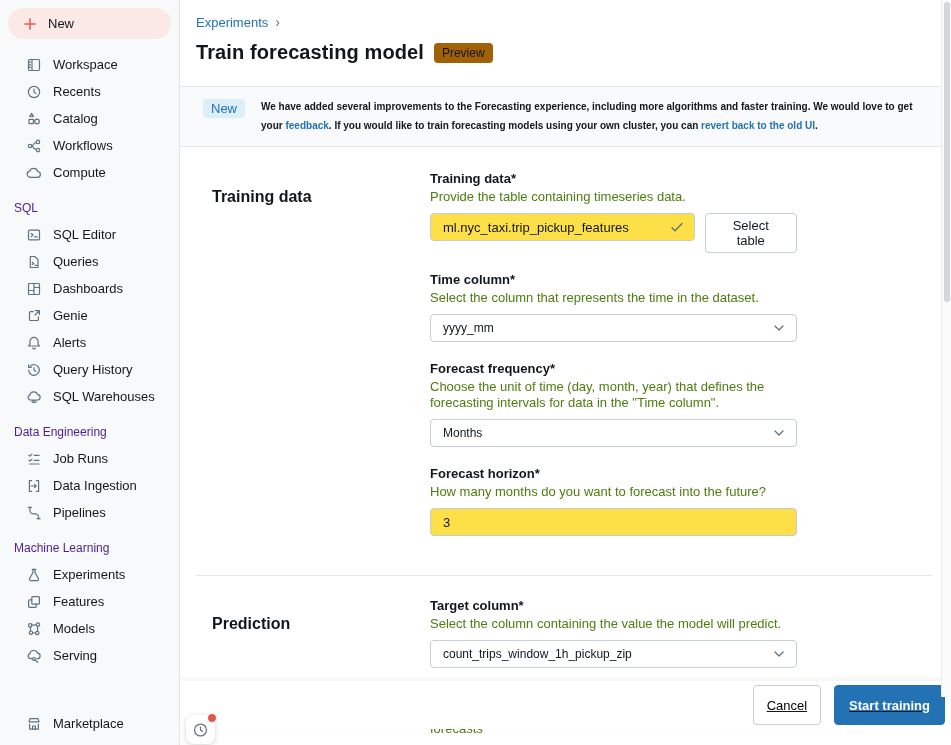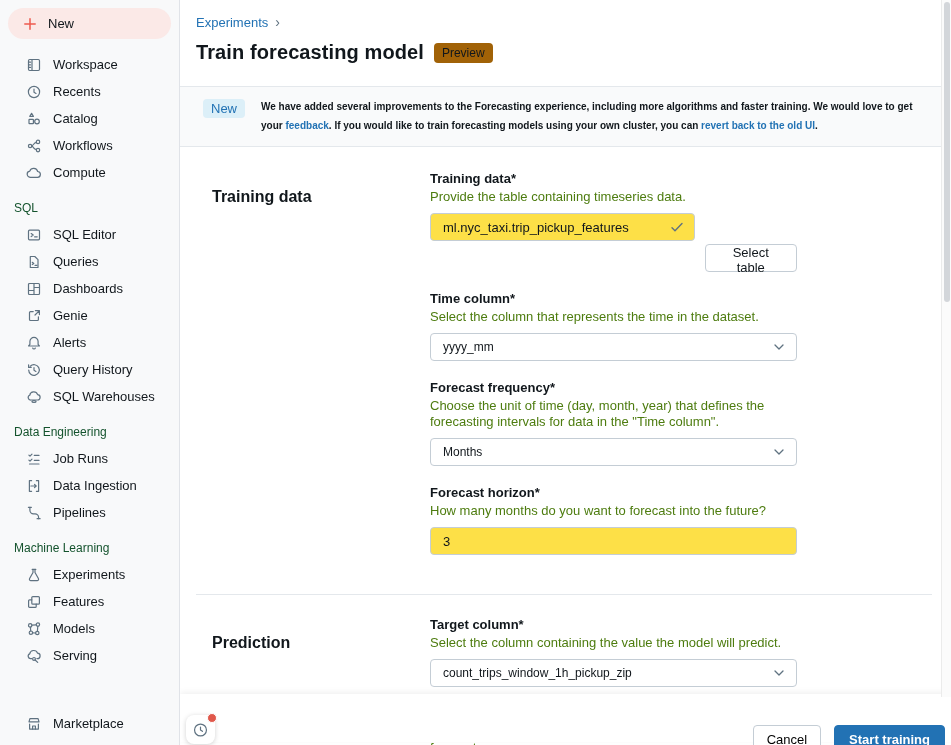--- a/index.html
+++ b/index.html
@@ -7,21 +7,21 @@
   body { font-family:"Liberation Sans", sans-serif; color:#11171C; }
   .app { position:relative; width:951px; height:745px; background:#fff; overflow:hidden; }
 
   
   .sidebar { position:absolute; left:0; top:0; bottom:0; width:180px; background:#F8F9FA;
              border-right:1px solid #E0E3E8; display:flex; flex-direction:column; padding:8px 0; }
   .new-btn { margin:0 8px; height:31px; flex:0 0 31px; border-radius:16px; background:#FBE9E7; border:none;
              display:flex; align-items:center; gap:10px; padding:0 14px; font-family:inherit;
              font-size:13px; font-weight:500; color:#11171C; cursor:pointer; }
   .nav { flex:1; display:flex; flex-direction:column; padding-top:12px; overflow:hidden; }
-  .group-header { font-size:12px; color:#14532d; padding:15px 14px 6px; }
+  .group-header { font-size:12px; color:#4c1d95; padding:15px 14px 6px; }
   .nav-item { display:flex; align-items:center; gap:11px; height:27px; flex:0 0 27px;
               padding:0 8px 0 26px; font-size:13px; color:#11171C; cursor:pointer; }
   .ni { stroke:#5F7281; fill:none; stroke-width:1.2; stroke-linecap:round; stroke-linejoin:round; flex:0 0 16px; }
   .marketplace-slot { margin-top:auto; }
 
   
   .main { position:absolute; left:180px; right:0; top:0; bottom:0; background:#fff; overflow:hidden; }
   .content { padding:14px 30px 0 16px; }
 
   .breadcrumb { font-size:13px; display:flex; align-items:center; gap:7px; }
@@ -51,28 +51,28 @@
             display:flex; align-items:center; justify-content:space-between; padding:0 12px; cursor:pointer; }
   .select-value { font-size:12px; }
   .input-row { display:flex; gap:10px; }
   .text-input { height:28px; border:1px solid #C4CDD5; border-radius:4px; background:#fde047;
                 display:flex; align-items:center; }
   .text-input input { border:none; outline:none; background:transparent; font-family:inherit;
                       font-size:13px; color:#11171C; flex:1; height:100%; padding:0 8px 0 12px; min-width:0; }
   .text-input.table { width:270px; padding-right:10px; }
   .text-input.full { width:100%; }
 
-  .btn { font-family:inherit; font-size:13px; border-radius:4px; cursor:pointer; height:28px;margin-top:31px; }
+  .btn { font-family:inherit; font-size:13px; border-radius:4px; cursor:pointer; height:40px; }
   .btn.secondary { background:#fff; border:1px solid #C4CDD5; padding:0 12px; color:#11171C; }
   .section-divider { border:none; border-top:1px solid #E4E8EC; margin:20px 0 22px; width:736px; }
 
   
-  .footer { position:absolute; left:0; right:0; bottom:3px; height:48px; background:#fff;
-            box-shadow:0 -2px 6px rgba(0,0,0,0.06); display:flex; 
-            justify-content:flex-end; gap:13px; padding-right:6px; }
+  .footer { position:absolute; left:0; right:0; bottom:16px; height:48px; background:#fff;
+            box-shadow:0 -2px 6px rgba(0,0,0,0.06); display:flex; align-items:center;
+            justify-content:flex-end; gap:13px; padding-right:6px;text-decoration:underline; }
   .btn.cancel { padding:0 13px; background:#fff; border:1px solid #C4CDD5; font-weight:500; }
   .btn.primary { padding:0 14px; background:#2272B4; border:1px solid #2272B4; color:#fff; font-weight:600; }
 
   .floating-clock { position:absolute; left:6px; bottom:1px; width:29px; height:29px; background:#fff;
                     border:none; border-radius:8px; box-shadow:0 1px 5px rgba(0,0,0,0.18);
                     display:flex; align-items:center; justify-content:center; cursor:pointer; }
   .floating-clock .dot { position:absolute; top:-2px; right:-2px; width:10px; height:10px;
                          border-radius:50%; background:#E0584B; border:1.5px solid #fff; }
 
   

